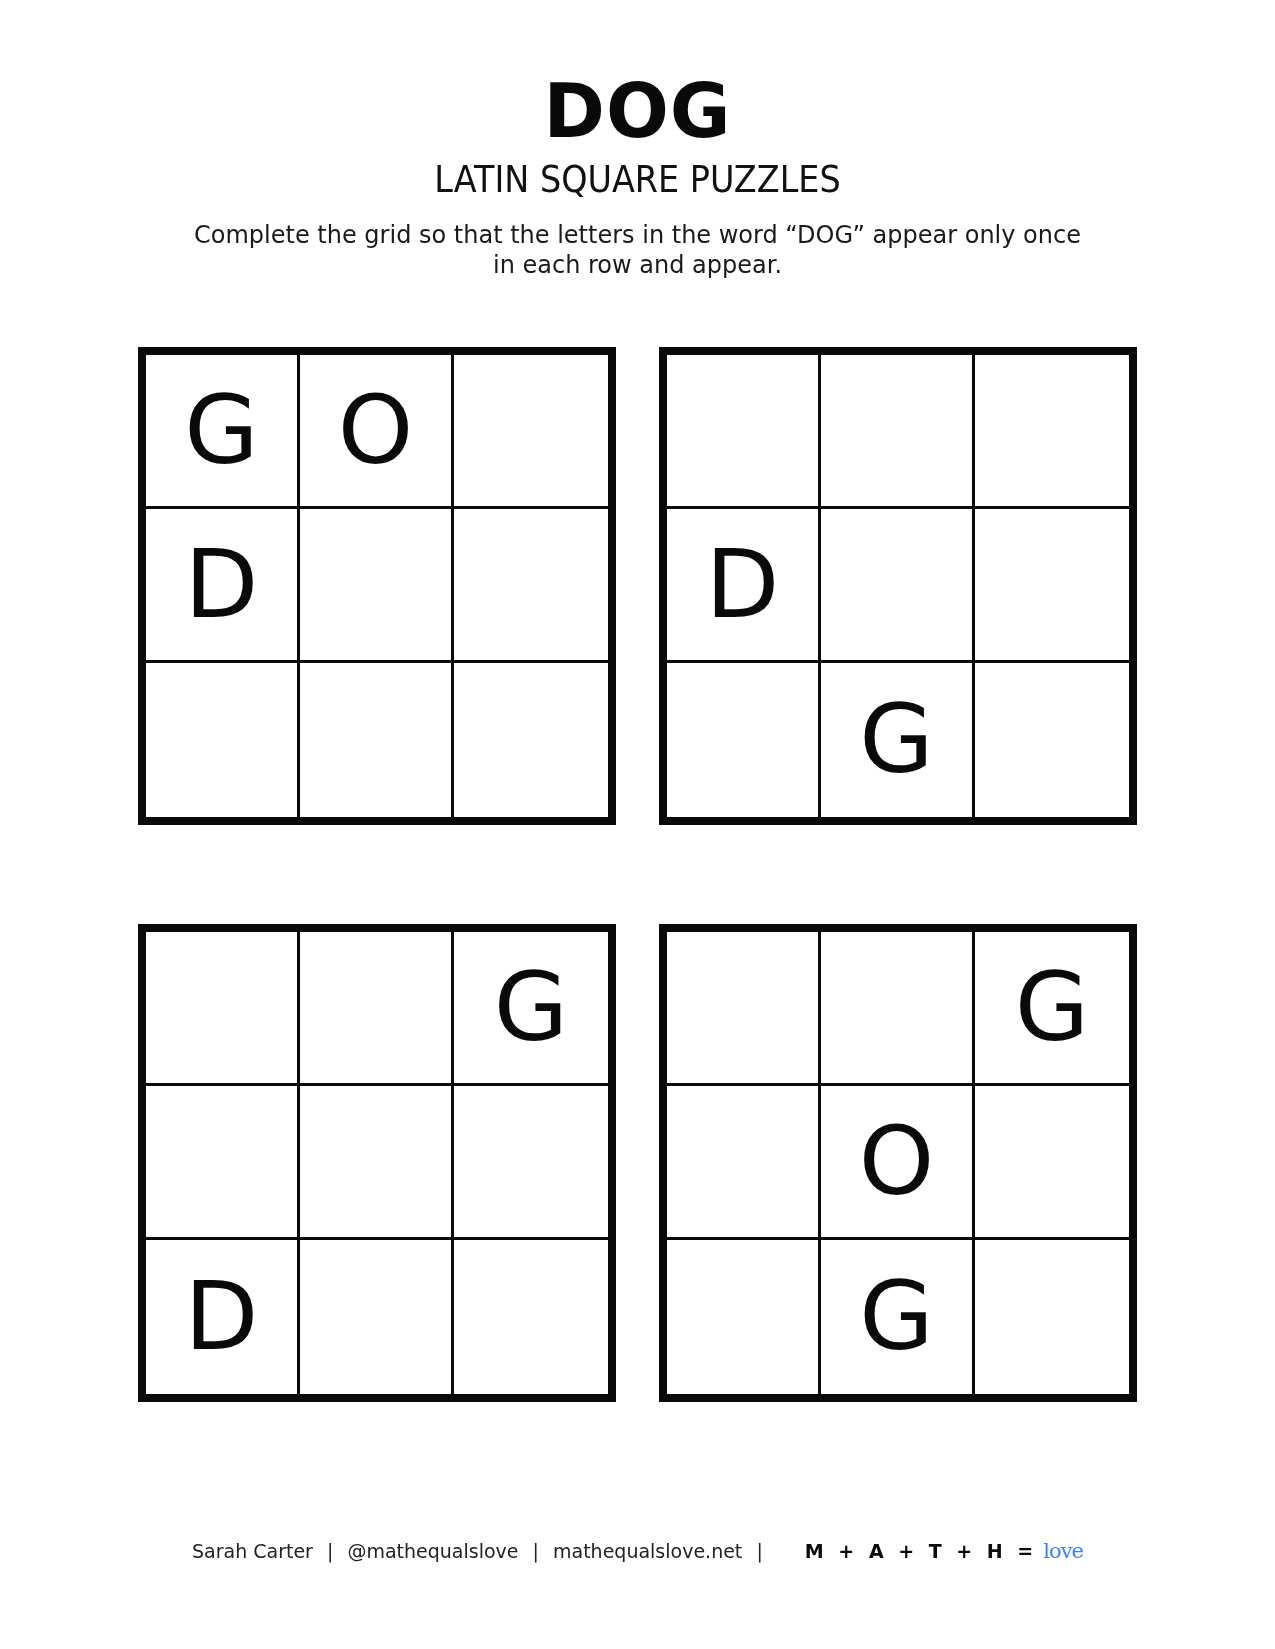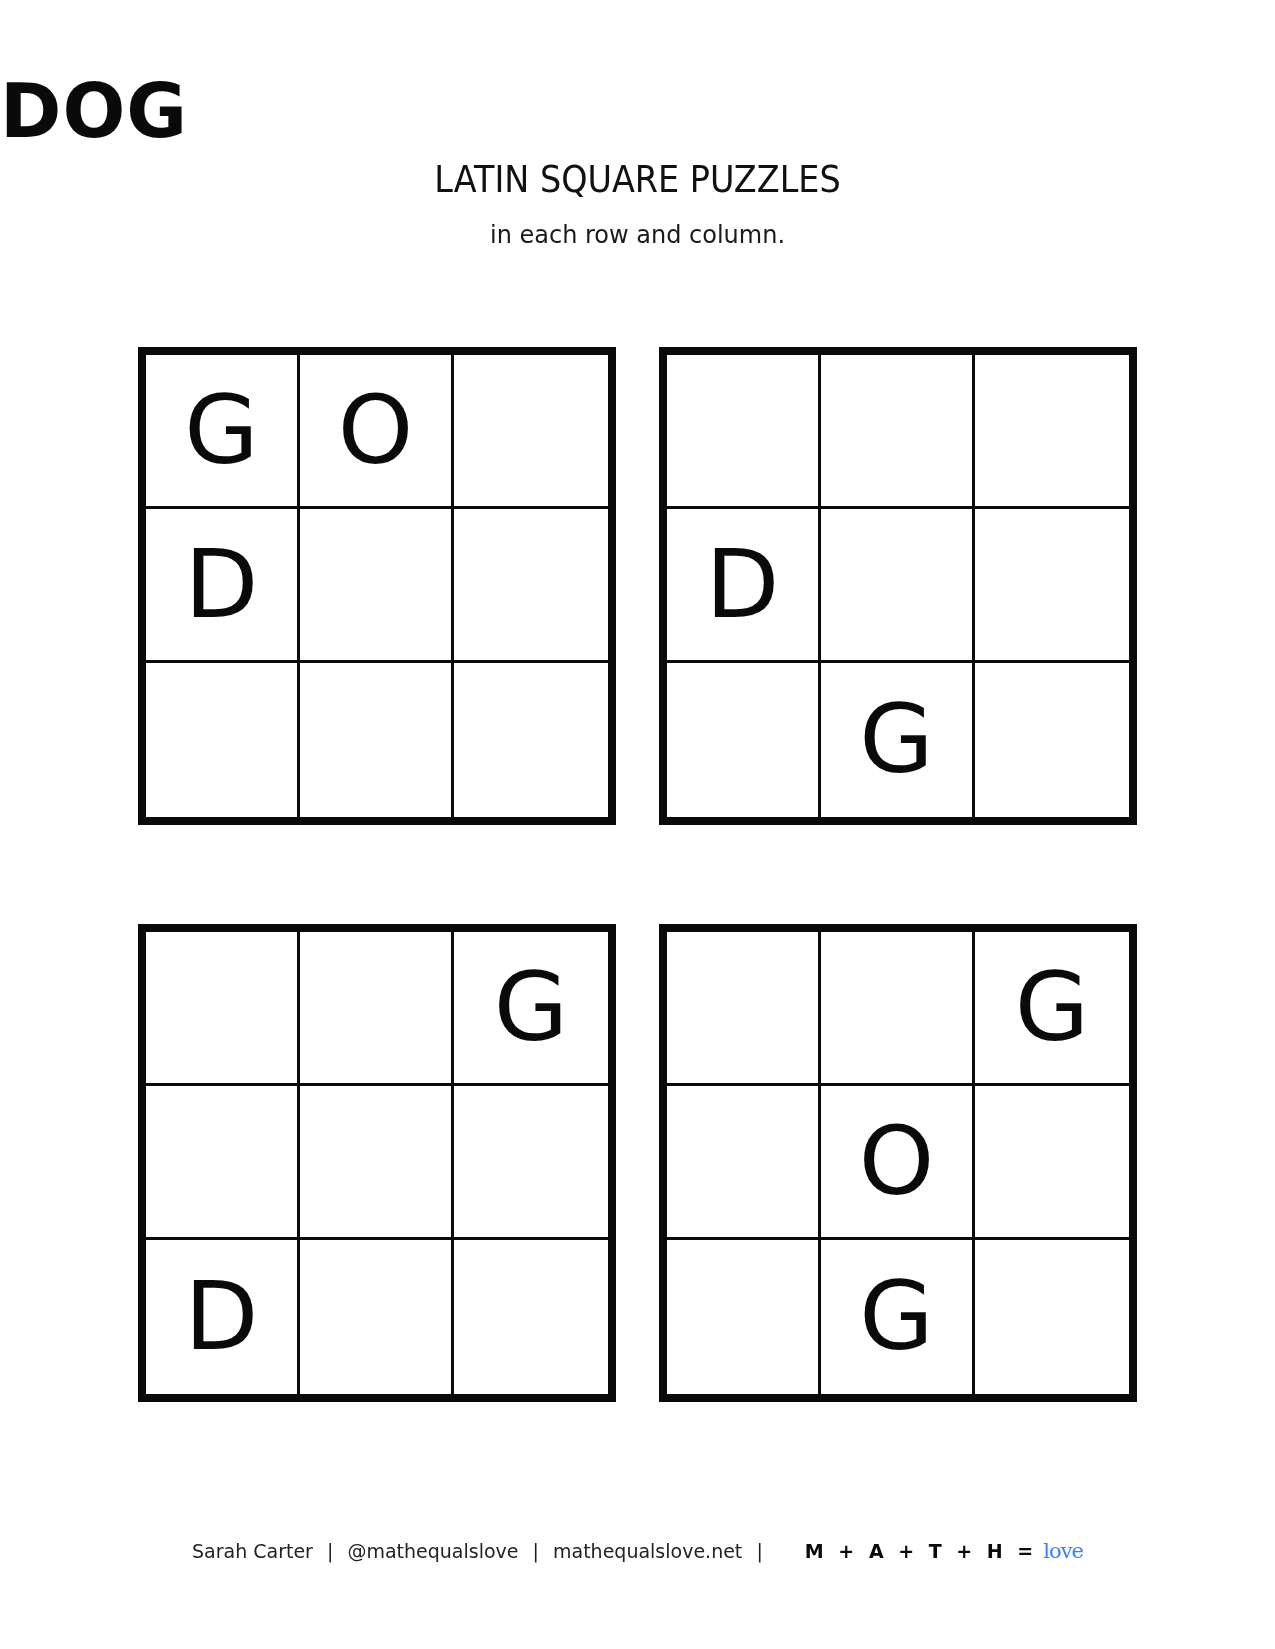--- a/index.html
+++ b/index.html
@@ -1,18 +1,18 @@
 <!DOCTYPE html>
 <html><head>
 <meta charset="utf-8">
 <style>
   html, body { margin:0; padding:0; background:#ffffff; }
   body { width:1275px; height:1649px; position:relative; overflow:hidden;
          font-family:"DejaVu Sans", sans-serif; color:#111; }
-  .title { position:absolute; left:0; width:1275px; top:66px; 
+  .title { position:absolute; left:0; width:1275px; top:66px; text-align:center;
            font-family:"DejaVu Sans", sans-serif; font-weight:bold; font-size:74px;
            line-height:90px; letter-spacing:1px; color:#0a0a0a; }
   .subtitle { position:absolute; left:0; width:1275px; top:154px; text-align:center;
            font-family:"DejaVu Sans", sans-serif; font-weight:normal; font-size:38px;
            line-height:50px; letter-spacing:0px; color:#111; transform:scaleX(0.88); }
   .instructions { position:absolute; left:140px; width:995px; top:220px; text-align:center;
            font-size:24px; line-height:30px; color:#1a1a1a; }
   .grid { position:absolute; width:478px; height:478px; box-sizing:border-box;
           border:8px solid #0a0a0a; display:grid;
           grid-template-columns:1fr 1fr 1fr; grid-template-rows:1fr 1fr 1fr; }
@@ -34,21 +34,22 @@
   .footer .love { font-family:"DejaVu Serif", serif; color:#3b82f6;
                   font-size:21px; letter-spacing:-1px; }
 </style>
 </head>
 <body>
 
 <div>
   <div class="title">DOG</div>
   <div class="subtitle">LATIN SQUARE PUZZLES</div>
   <div class="instructions">
-    <div>in each row and column.</div>
+    <div>Complete the grid so that the letters in the word “DOG” appear only once</div>
+    <div>in each row and appear.</div>
   </div>
 
   <div class="grid" id="g1">
     <div class="cell">
         <span>G</span>
       </div>
     <div class="cell">
         <span>O</span>
       </div>
     <div class="cell">

